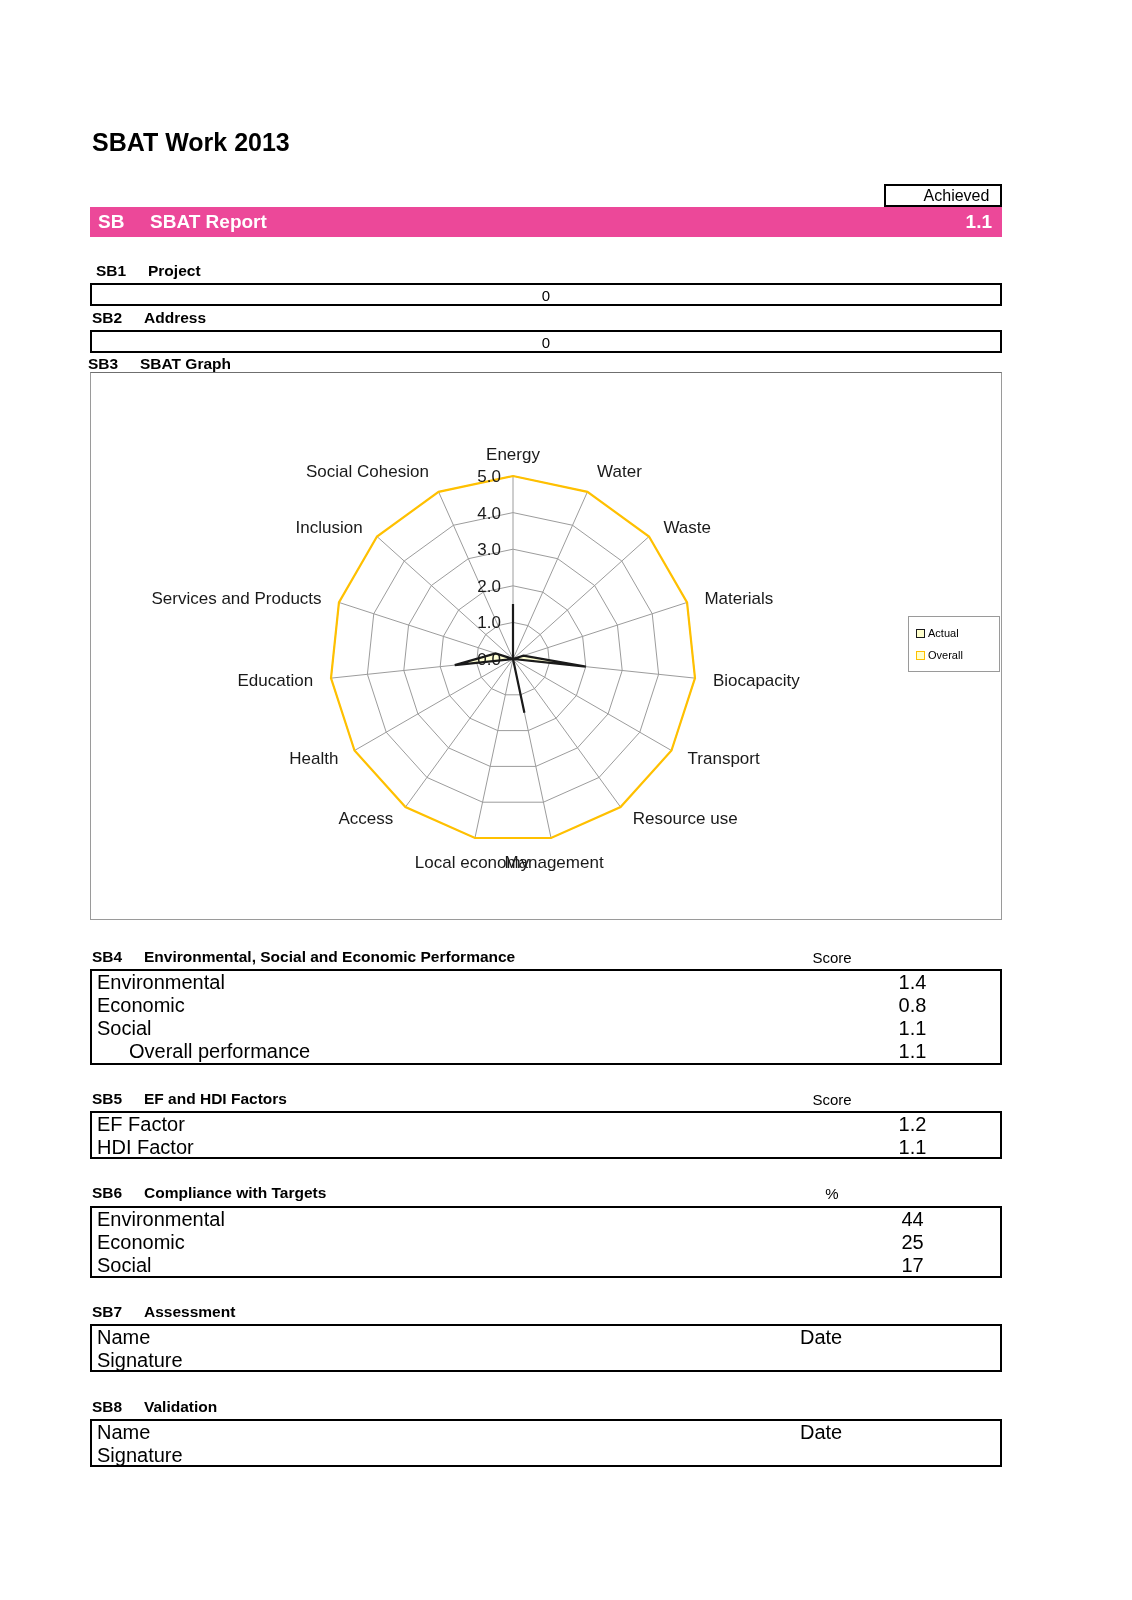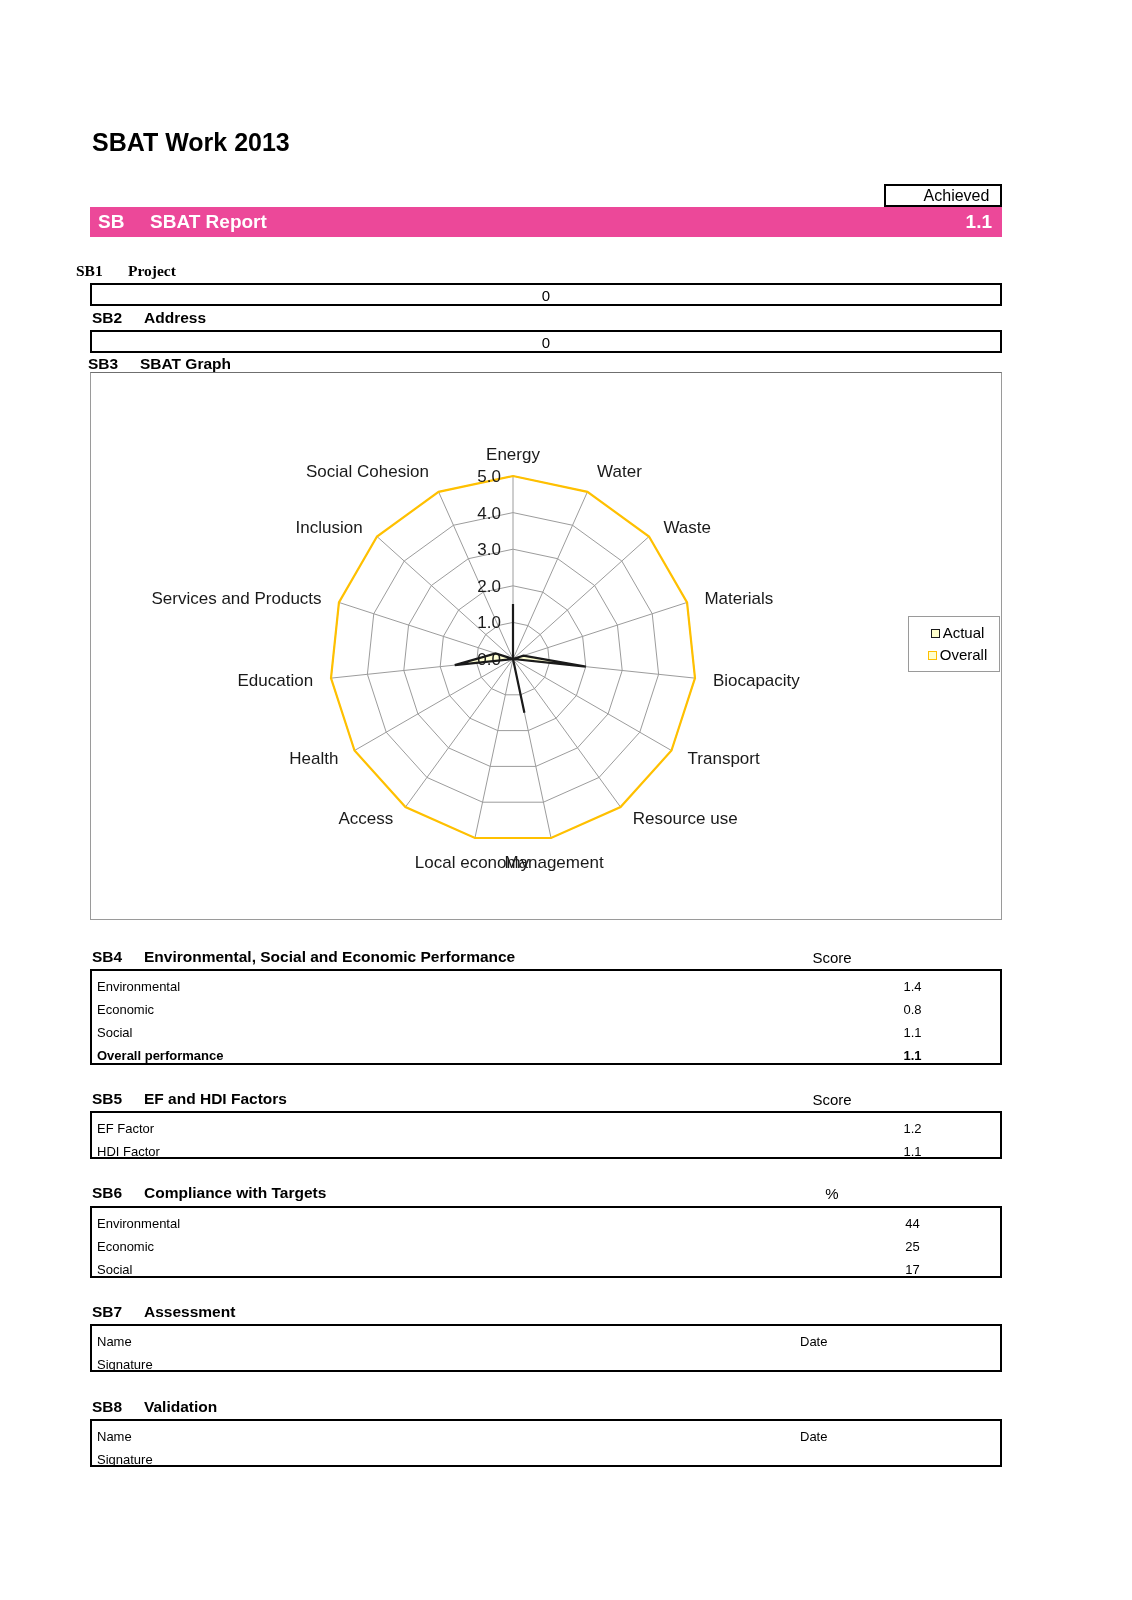--- a/index.html
+++ b/index.html
@@ -130,68 +130,67 @@
     width: 92px;
     height: 56px;
     border: 1px solid #9a9a9a;
     background: #fff;
     box-sizing: border-box;
     padding: 5px 0 0 7px;
   }
   .legend-item {
     display: flex;
     align-items: center;
-    font-size: 15px;
+    font-size: 11px;
     line-height: 22px;
     height: 22px;
-    justify-content: center;
   }
   .legend-swatch {
     width: 9px; height: 9px;
     box-sizing: border-box;
     margin-right: 3px;
     background: #FFFFCC;
   }
   .sw-actual { border: 1.5px solid #1a1a1a; }
   .sw-target { border: 1.5px solid #FFC000; }
 
   
   .dtable {
     position: absolute;
     border: 2px solid #000;
     box-sizing: border-box;
     background: #fff;
   }
   .dtable .row {
     display: flex;
     height: 23px;
-    align-items: flex-end;
-    font-size: 13px;
+    align-items: flex-start;
+    font-size: 20px;
   }
   .dtable .row .name { padding-left: 5px; flex: 1; }
   .dtable .row .value { width: 175px; text-align: center; }
-  .dtable .row.bold { font-weight: bold; }
+  .dtable .row.bold { font-weight: normal; padding-left: 32px; }
   .dtable .row .date-lbl { width: 200px; text-align: left; }
 </style>
 </head>
 <body>
 
 <div class="page">
 
   <div class="doc-title">SBAT Work 2013</div>
 
   <div class="achieved-badge">Achieved</div>
 
   <div class="sb-header">
     <span class="code">SB</span>
     <span class="title">SBAT Report</span>
     <span class="score">1.1</span>
   </div>
 
-  <div class="sec-label" style="left:76px; top:262px;font-family:Liberation Serif, serif;">
+  <div class="sec-label" style="left:96px; top:262px;">
     <span class="code">SB1</span><span>Project</span>
   </div>
   <div class="box-row" style="left:90px; top:283px; width:912px; height:23px;">
     <span class="val-center">0</span>
   </div>
 
   <div class="sec-label" style="left:92px; top:309px;">
     <span class="code">SB2</span><span>Address</span>
   </div>
   <div class="box-row" style="left:90px; top:330px; width:912px; height:23px;">

